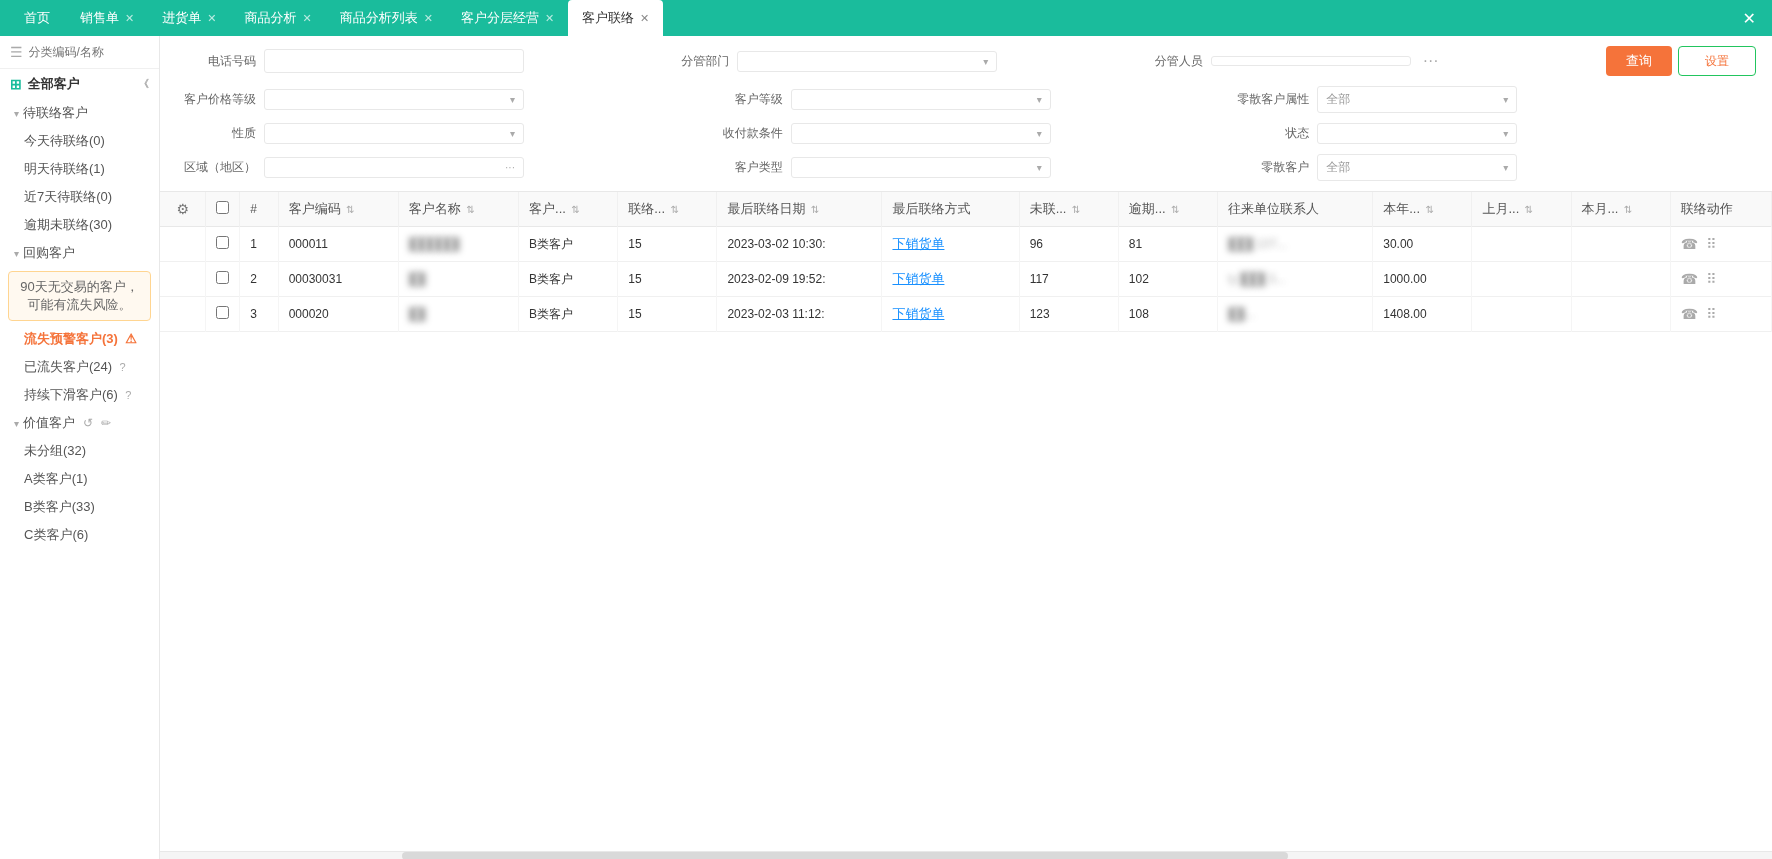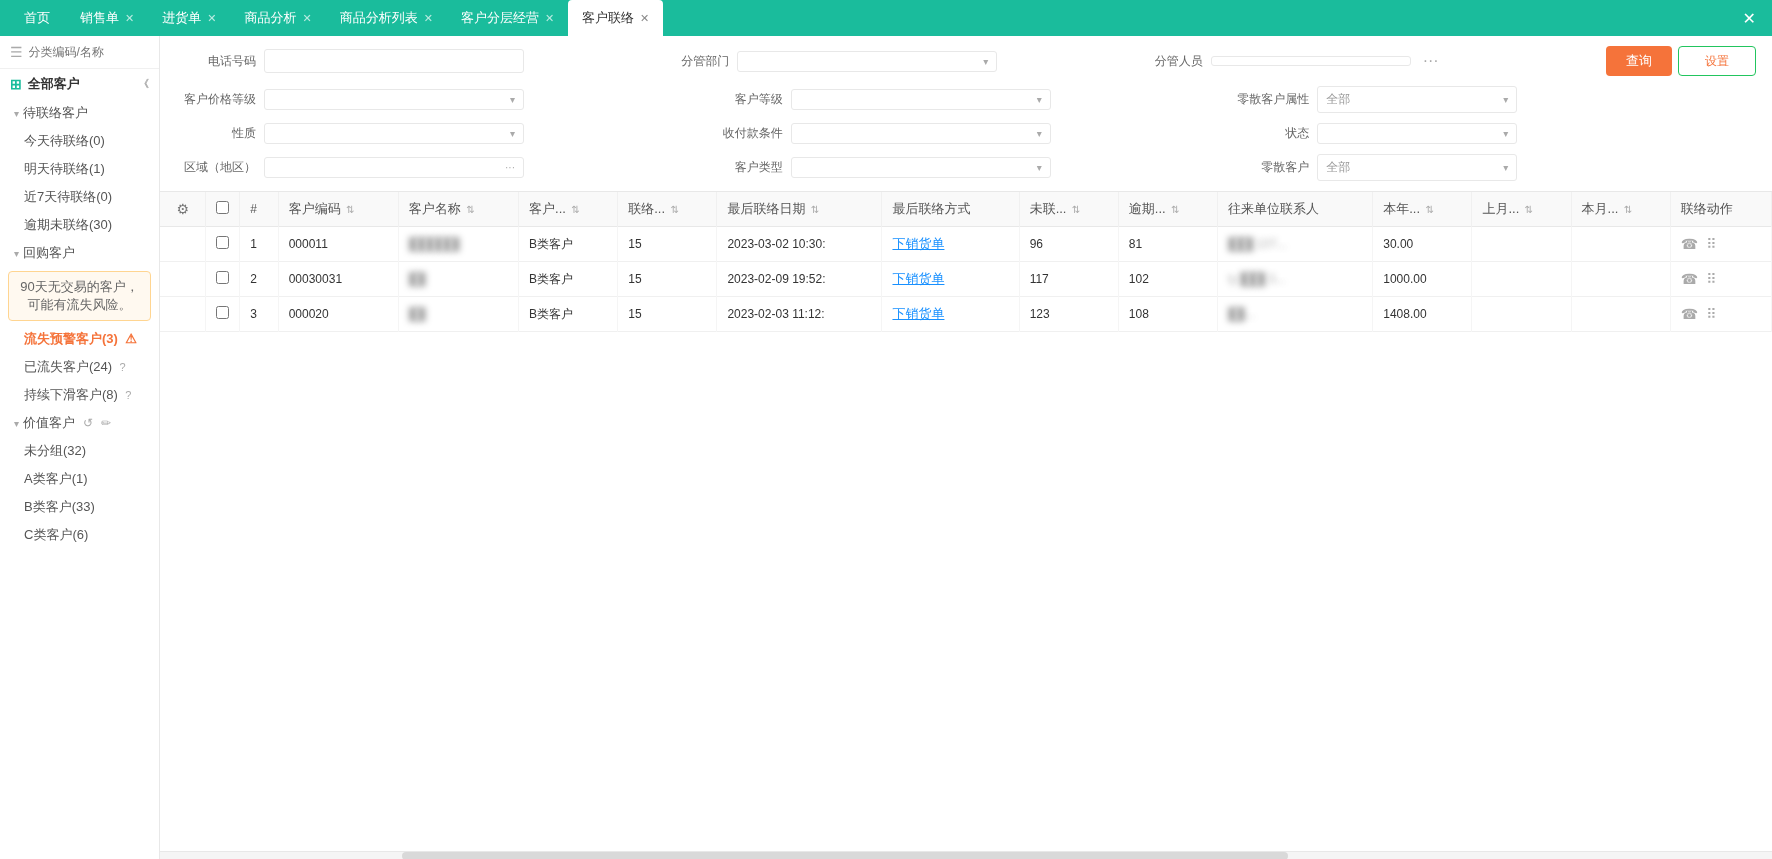--- a/index.html
+++ b/index.html
@@ -450,21 +450,21 @@
 
     <div class="sidebar-item active">
       <span>流失预警客户(3)</span>
       <span style="color:#f5733a; margin-left:4px;">⚠</span>
     </div>
     <div class="sidebar-item">
       <span>已流失客户(24)</span>
       <span style="color:#aaa; font-size:11px; margin-left:4px;">?</span>
     </div>
     <div class="sidebar-item">
-      <span>持续下滑客户(8)</span>
+      <span>持续下滑客户(6)</span>
       <span style="color:#aaa; font-size:11px; margin-left:4px;">?</span>
     </div>
 
     <div class="sidebar-group-title">
       <span class="arrow">▾</span>
       <span>价值客户</span>
       <span style="margin-left:4px; color:#aaa; font-size:12px;">↺</span>
       <span style="margin-left:4px; color:#aaa; font-size:12px;">✏</span>
     </div>
     <div class="sidebar-item">

